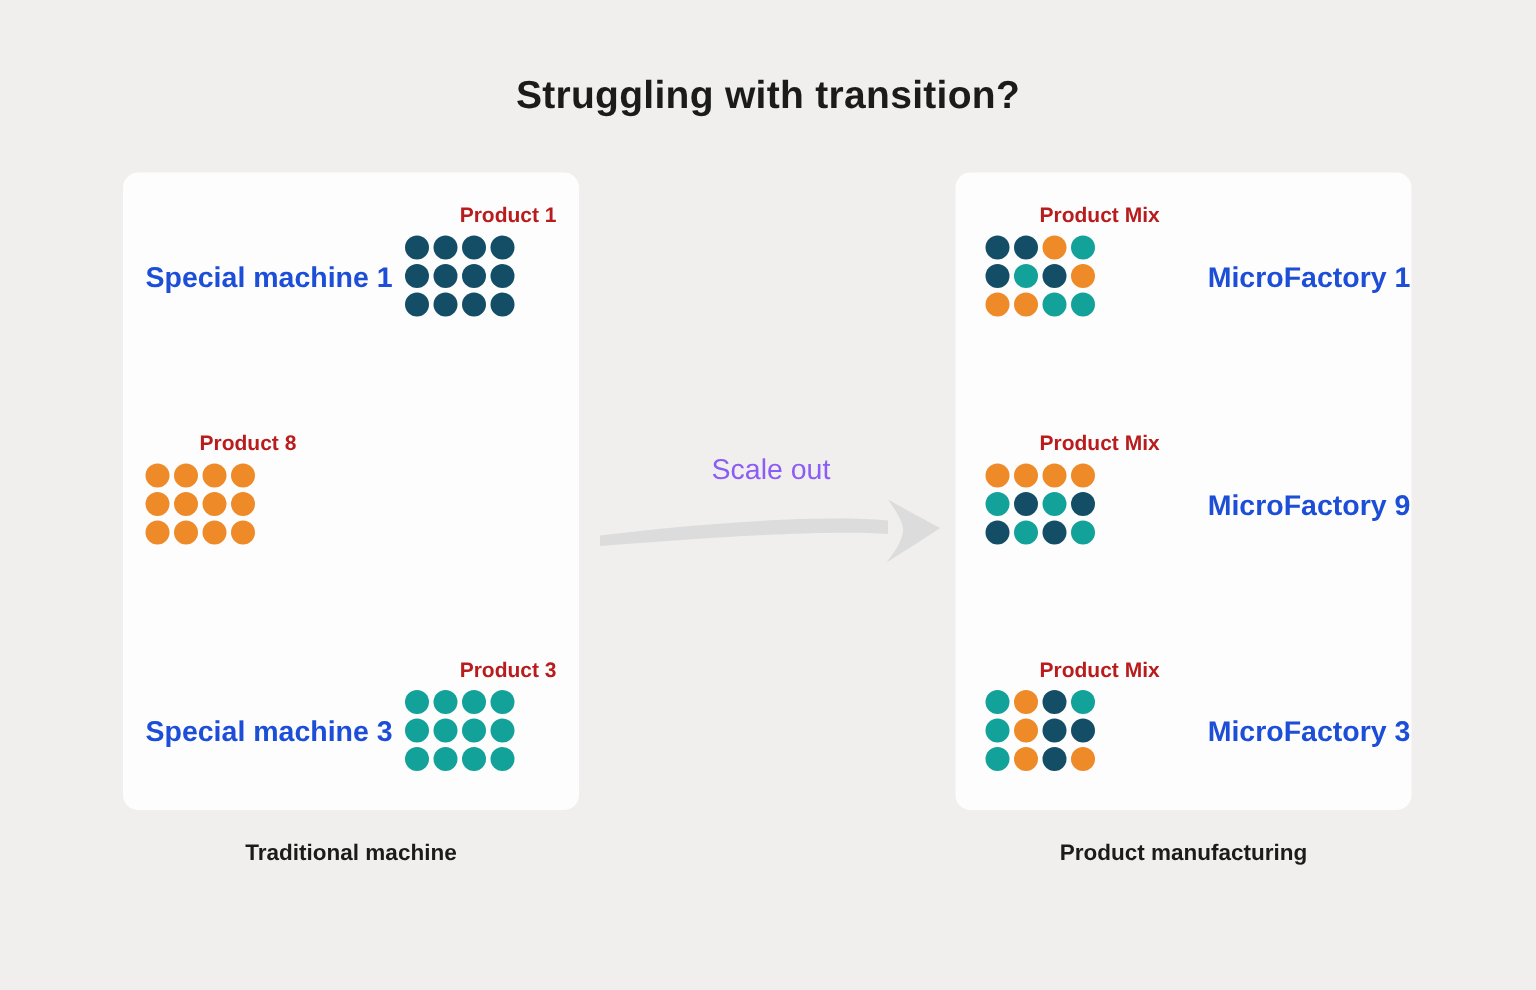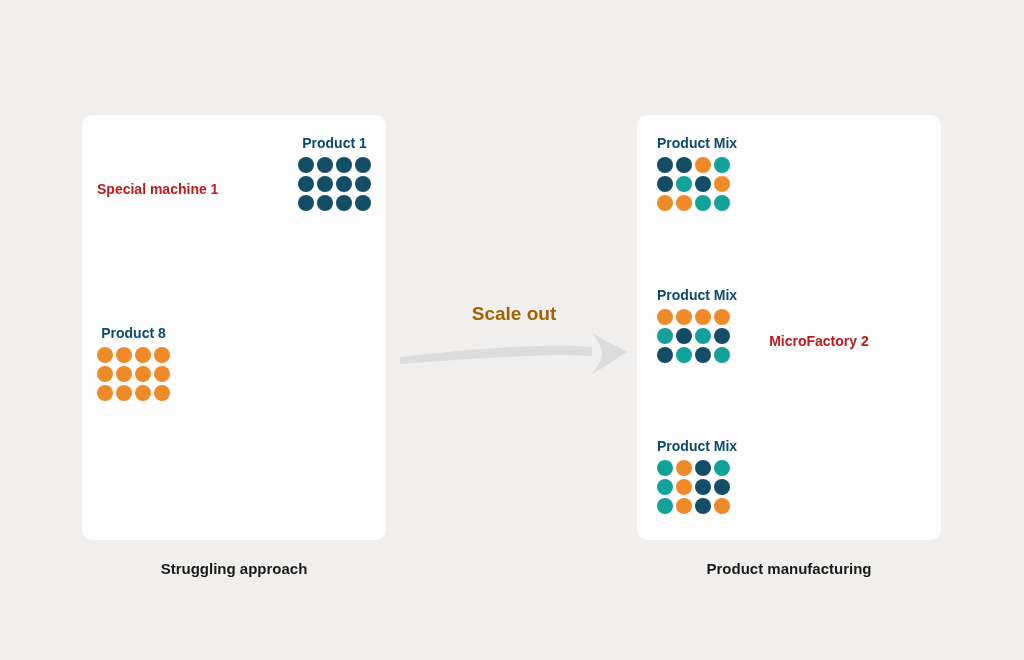--- a/index.html
+++ b/index.html
@@ -46,36 +46,37 @@
     align-items: flex-end;
     justify-content: space-between;
     padding: 0 15px;
   }
   .panel-right .machine-row {
     justify-content: flex-start;
     gap: 32px;
     padding: 0 20px;
   }
   .machine-label {
-    font-size: 14px;
+    font-size: 19px;
     font-weight: 700;
     white-space: nowrap;
     margin-bottom: 14px;
-    color: #b91c1c;
+    color: #1d4ed8;
   }
   .grid-block {
     display: flex;
     flex-direction: column;
   }
   .product-label {
     font-size: 14px;
     font-weight: 700;
     margin-bottom: 6px;
     white-space: nowrap;
-    color: #0c4a6e;
+    color: #b91c1c;
+    margin-left: 36px;
   }
   .panel-left .product-label  { text-align: center; }
   .panel-right .product-label { text-align: center; }
   .dot-grid {
     display: grid;
     grid-template-columns: repeat(4, 16px);
     grid-auto-rows: 16px;
     gap: 3px;
     width: 73px;
   }
@@ -87,43 +88,44 @@
   }
   .middle {
     position: absolute;
     left: 396px;
     top: 303px;
     width: 236px;
     text-align: center;
   }
   .scale-out-label {
     font-size: 19px;
-    font-weight: 700;
+    font-weight: 400;
     display: block;
     margin-bottom: 2px;
-    color: #a16207;
+    color: #8b5cf6;
   }
   .arrow-svg { display: block; }
   .caption {
     position: absolute;
     top: 560px;
     width: 304px;
     text-align: center;
     font-size: 15px;
     font-weight: 700;
     color: #1b1b1b;
   }
   .caption-left  { left: 82px; }
   .caption-right { left: 637px; }
 </style>
 </head>
 <body>
 
 <div class="canvas">
 
+  <h1 class="title">Struggling with transition?</h1>
 
   <section class="panel panel-left">
     <div class="machine-row">
       <span class="machine-label">Special machine 1</span>
       <div class="grid-block">
         <span class="product-label">Product 1</span>
         <div class="dot-grid">
             <span class="dot" style="background: rgb(19, 78, 102);"></span>
             <span class="dot" style="background: rgb(19, 78, 102);"></span>
             <span class="dot" style="background: rgb(19, 78, 102);"></span>
@@ -152,20 +154,38 @@
             <span class="dot" style="background: rgb(238, 138, 40);"></span>
             <span class="dot" style="background: rgb(238, 138, 40);"></span>
             <span class="dot" style="background: rgb(238, 138, 40);"></span>
             <span class="dot" style="background: rgb(238, 138, 40);"></span>
             <span class="dot" style="background: rgb(238, 138, 40);"></span>
             <span class="dot" style="background: rgb(238, 138, 40);"></span>
           </div>
       </div>
     </div>
     <div class="machine-row">
+      <span class="machine-label">Special machine 3</span>
+      <div class="grid-block">
+        <span class="product-label">Product 3</span>
+        <div class="dot-grid">
+            <span class="dot" style="background: rgb(18, 162, 154);"></span>
+            <span class="dot" style="background: rgb(18, 162, 154);"></span>
+            <span class="dot" style="background: rgb(18, 162, 154);"></span>
+            <span class="dot" style="background: rgb(18, 162, 154);"></span>
+            <span class="dot" style="background: rgb(18, 162, 154);"></span>
+            <span class="dot" style="background: rgb(18, 162, 154);"></span>
+            <span class="dot" style="background: rgb(18, 162, 154);"></span>
+            <span class="dot" style="background: rgb(18, 162, 154);"></span>
+            <span class="dot" style="background: rgb(18, 162, 154);"></span>
+            <span class="dot" style="background: rgb(18, 162, 154);"></span>
+            <span class="dot" style="background: rgb(18, 162, 154);"></span>
+            <span class="dot" style="background: rgb(18, 162, 154);"></span>
+          </div>
+      </div>
     </div>
   </section>
 
   <div class="middle">
     <span class="scale-out-label">Scale out</span>
     <svg class="arrow-svg" width="236" height="52" viewBox="0 0 236 52" xmlns="http://www.w3.org/2000/svg">
       <path fill="#dcdcdc" d="M4 30 C 70 22 150 16 196 20 L 196 29 C 150 26 70 32 4 37 Z"></path>
       <path fill="#dcdcdc" d="M196 6 C 212 15 223 21 231 25 C 223 30 211 38 195 48 C 203 38 206 31 206 26 C 206 21 201 13 196 6 Z"></path>
     </svg>
   </div>
@@ -182,58 +202,60 @@
             <span class="dot" style="background: rgb(19, 78, 102);"></span>
             <span class="dot" style="background: rgb(18, 162, 154);"></span>
             <span class="dot" style="background: rgb(19, 78, 102);"></span>
             <span class="dot" style="background: rgb(238, 138, 40);"></span>
             <span class="dot" style="background: rgb(238, 138, 40);"></span>
             <span class="dot" style="background: rgb(238, 138, 40);"></span>
             <span class="dot" style="background: rgb(18, 162, 154);"></span>
             <span class="dot" style="background: rgb(18, 162, 154);"></span>
           </div>
       </div>
+      <span class="machine-label">MicroFactory 1</span>
     </div>
     <div class="machine-row">
       <div class="grid-block">
         <span class="product-label">Product Mix</span>
         <div class="dot-grid">
             <span class="dot" style="background: rgb(238, 138, 40);"></span>
             <span class="dot" style="background: rgb(238, 138, 40);"></span>
             <span class="dot" style="background: rgb(238, 138, 40);"></span>
             <span class="dot" style="background: rgb(238, 138, 40);"></span>
             <span class="dot" style="background: rgb(18, 162, 154);"></span>
             <span class="dot" style="background: rgb(19, 78, 102);"></span>
             <span class="dot" style="background: rgb(18, 162, 154);"></span>
             <span class="dot" style="background: rgb(19, 78, 102);"></span>
             <span class="dot" style="background: rgb(19, 78, 102);"></span>
             <span class="dot" style="background: rgb(18, 162, 154);"></span>
             <span class="dot" style="background: rgb(19, 78, 102);"></span>
             <span class="dot" style="background: rgb(18, 162, 154);"></span>
           </div>
       </div>
-      <span class="machine-label">MicroFactory 2</span>
+      <span class="machine-label">MicroFactory 9</span>
     </div>
     <div class="machine-row">
       <div class="grid-block">
         <span class="product-label">Product Mix</span>
         <div class="dot-grid">
             <span class="dot" style="background: rgb(18, 162, 154);"></span>
             <span class="dot" style="background: rgb(238, 138, 40);"></span>
             <span class="dot" style="background: rgb(19, 78, 102);"></span>
             <span class="dot" style="background: rgb(18, 162, 154);"></span>
             <span class="dot" style="background: rgb(18, 162, 154);"></span>
             <span class="dot" style="background: rgb(238, 138, 40);"></span>
             <span class="dot" style="background: rgb(19, 78, 102);"></span>
             <span class="dot" style="background: rgb(19, 78, 102);"></span>
             <span class="dot" style="background: rgb(18, 162, 154);"></span>
             <span class="dot" style="background: rgb(238, 138, 40);"></span>
             <span class="dot" style="background: rgb(19, 78, 102);"></span>
             <span class="dot" style="background: rgb(238, 138, 40);"></span>
           </div>
       </div>
+      <span class="machine-label">MicroFactory 3</span>
     </div>
   </section>
 
-  <div class="caption caption-left">Struggling approach</div>
+  <div class="caption caption-left">Traditional machine</div>
   <div class="caption caption-right">Product manufacturing</div>
 
 </div>
 
 </body></html>

